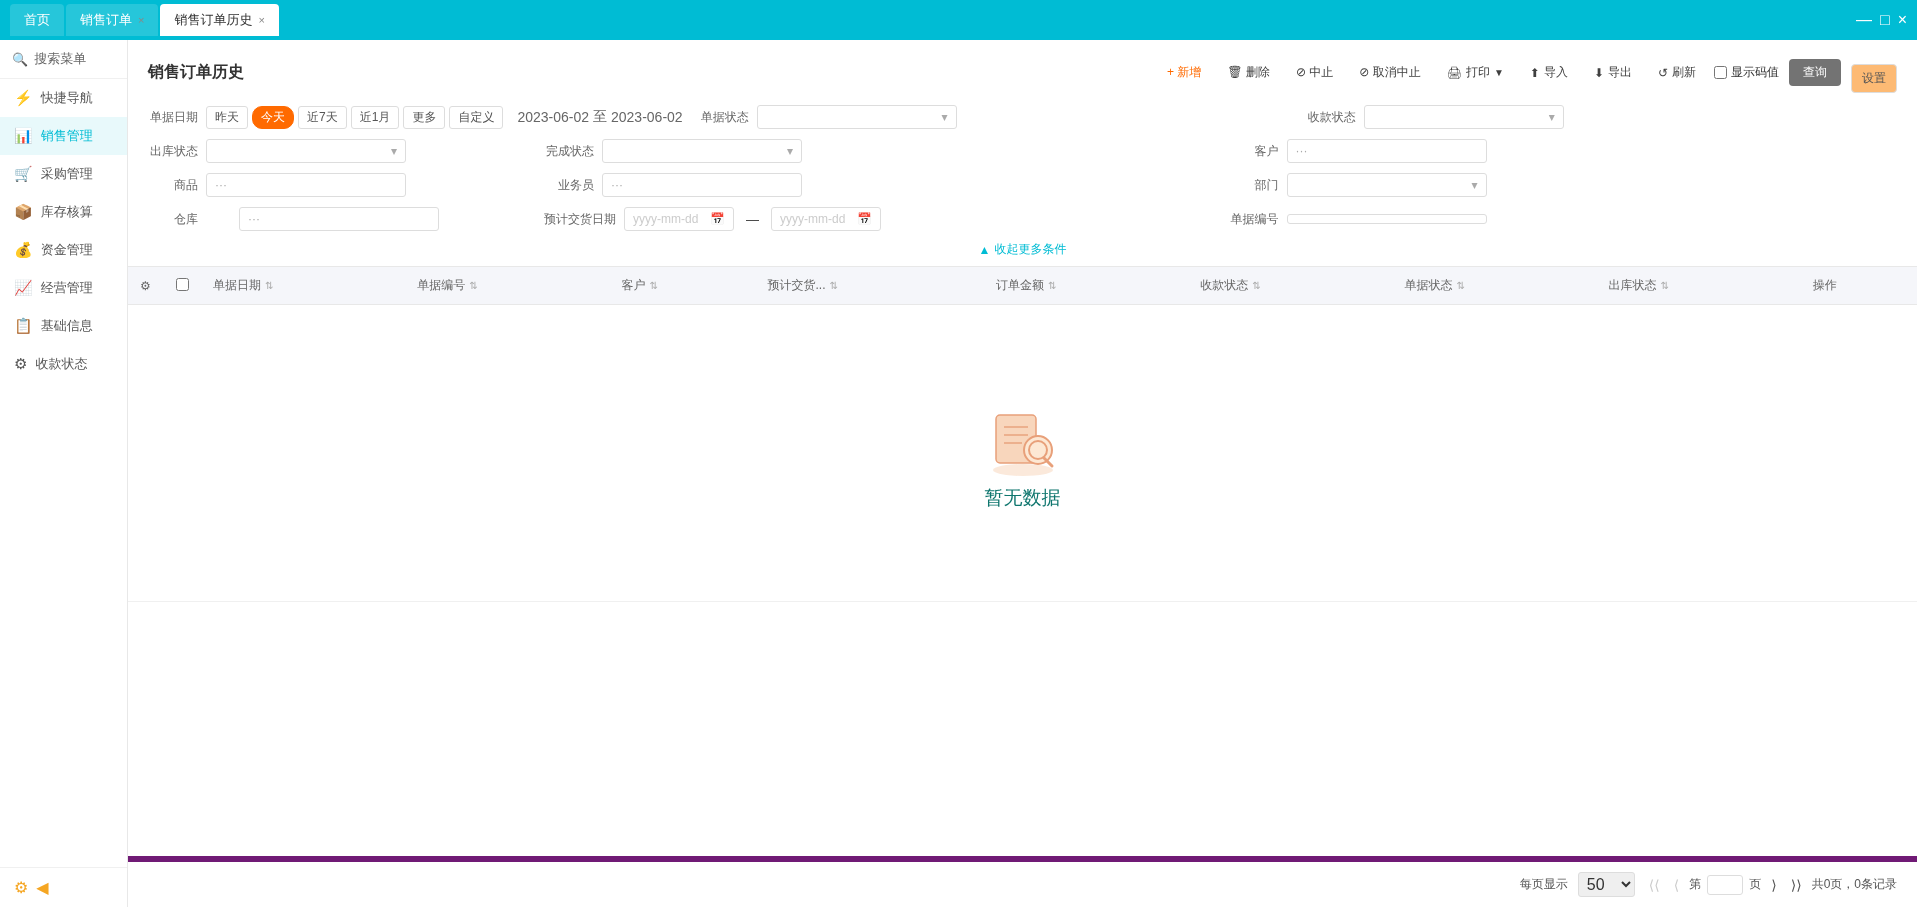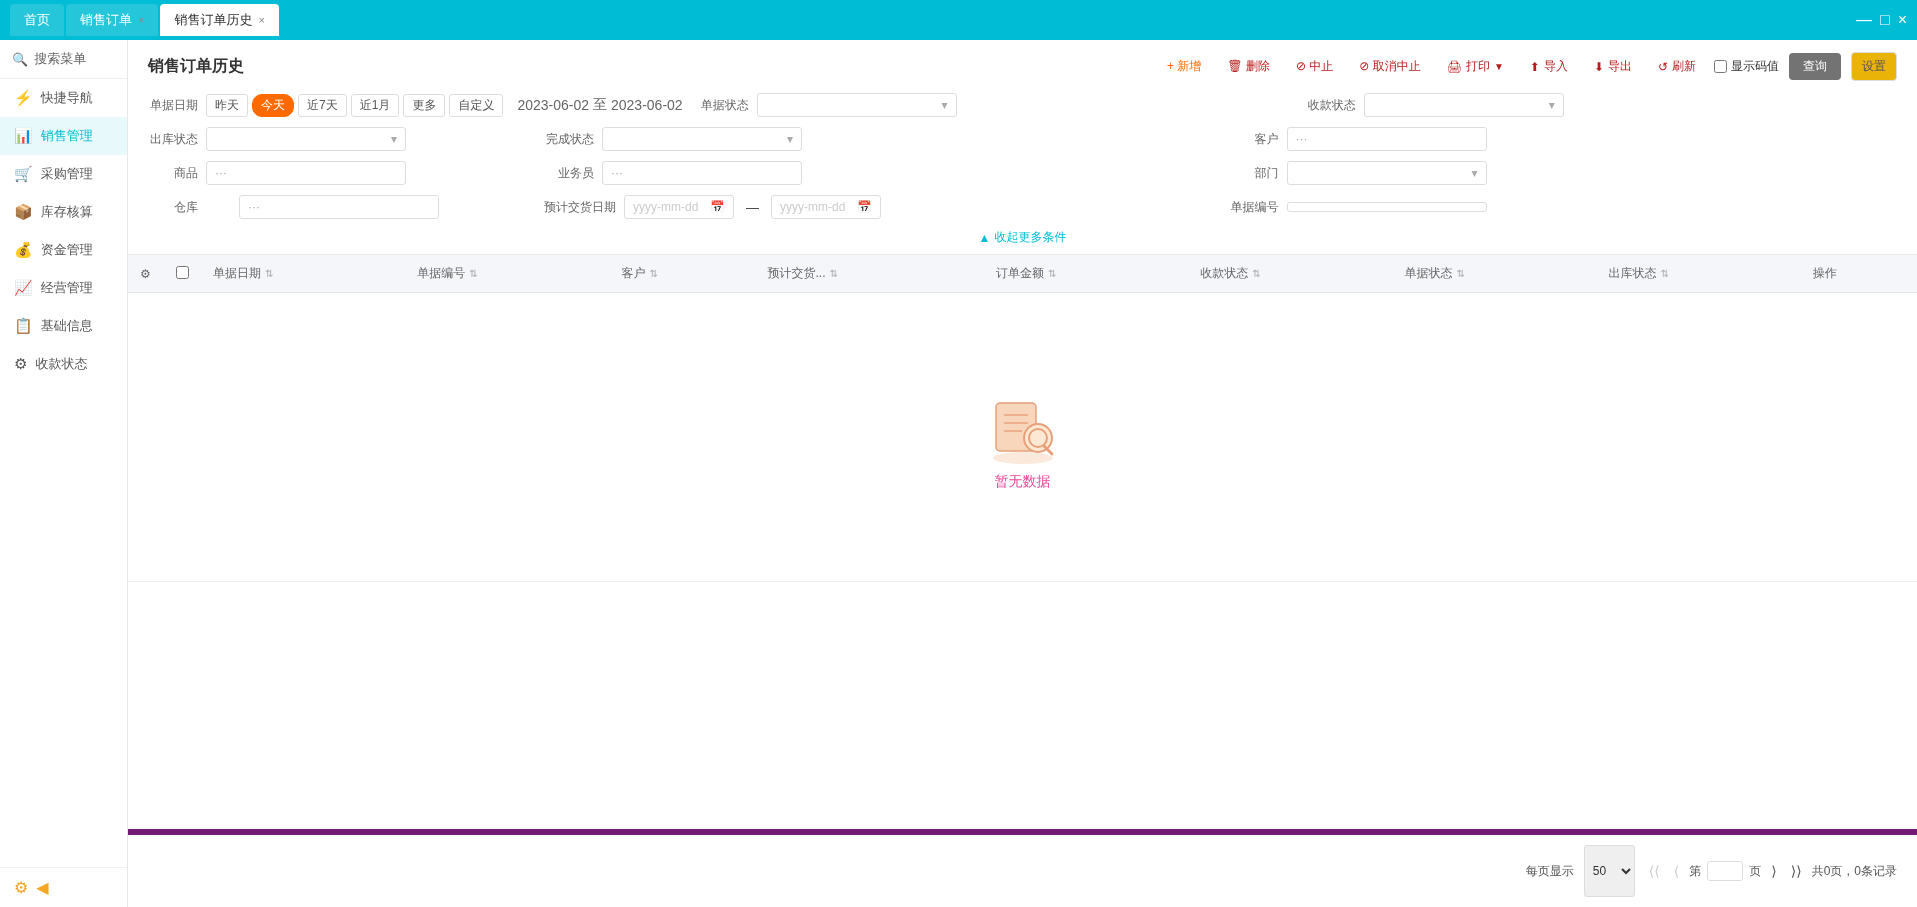--- a/index.html
+++ b/index.html
@@ -29,24 +29,24 @@
     .sidebar-bottom span { font-size: 16px; cursor: pointer; color: #f5a623; }
 
     
     .content { flex: 1; display: flex; flex-direction: column; overflow: hidden; background: #f5f6fa; }
 
     
     .page-header { background: #fff; padding: 12px 20px 0 20px; border-bottom: 1px solid #e8e8e8; flex-shrink: 0; }
     .page-title-row { display: flex; align-items: center; justify-content: space-between; margin-bottom: 12px; }
     .page-title { font-size: 16px; font-weight: 600; color: #333; }
     .toolbar { display: flex; align-items: center; gap: 10px; }
-    .toolbar-btn { display: flex; align-items: center; gap: 4px; font-size: 12px; color: #b91c1c; cursor: pointer; padding: 4px 8px; border-radius: 3px; }
+    .toolbar-btn { display: flex; align-items: center; gap: 4px; font-size: 12px; color: #404040; cursor: pointer; padding: 4px 8px; border-radius: 3px; }
     .toolbar-btn.orange { color: #ff6a00; }
     .toolbar-btn.primary { background: #737373; color: #fff; border-radius: 4px; padding: 5px 14px; font-weight: 500; }
-    .toolbar-btn.settings { border: 1px solid #ddd; background: #eab308; color: #555; border-radius: 4px; padding: 5px 10px; }
+    .toolbar-btn.settings { border: 1px solid #ddd; background: #fdba74; color: #555; border-radius: 4px; padding: 5px 10px; margin-top: 12px; }
     .checkbox-label { display: flex; align-items: center; gap: 4px; font-size: 12px; cursor: pointer; }
     .checkbox-label input { width: 13px; height: 13px; }
 
     
     .filter-area { background: #fff; padding: 12px 20px; flex-shrink: 0; }
     .filter-row { display: flex; align-items: center; gap: 16px; margin-bottom: 10px; flex-wrap: nowrap; }
     .filter-item { display: flex; align-items: center; gap: 8px; }
     .filter-label { color: #666; font-size: 12px; white-space: nowrap; min-width: 50px; text-align: right; }
     .filter-control { display: flex; align-items: center; gap: 4px; border: 1px solid #ddd; border-radius: 3px; padding: 4px 8px; background: #fff; min-width: 120px; font-size: 12px; cursor: pointer; }
     .filter-control.wide { min-width: 200px; }
@@ -64,25 +64,25 @@
     .data-table th { background: #f5f6fa; color: #666; padding: 10px 12px; text-align: left; border-bottom: 1px solid #e8e8e8; white-space: nowrap; font-weight: 500; }
     .data-table td { padding: 10px 12px; border-bottom: 1px solid #f0f0f0; white-space: nowrap; }
     .th-icon { display: flex; align-items: center; gap: 4px; cursor: pointer; }
     .sort-icon { font-size: 10px; color: #aaa; }
     .gear-col { width: 36px; text-align: center; }
     .check-col { width: 36px; text-align: center; }
 
     
     .empty-state { display: flex; flex-direction: column; align-items: center; justify-content: center; padding: 80px 20px; }
     .empty-icon-svg { width: 90px; height: 90px; }
-    .empty-text { color: #ec4899; font-size: 14px; }
+    .empty-text { color: #0f766e; font-size: 19px; }
 
     
     .footer { background: #fff; border-top: 6px solid #701a75; padding: 10px 20px; display: flex; align-items: center; justify-content: flex-end; gap: 10px; flex-shrink: 0; font-size: 12px; color: #555; }
-    .page-size-select { border: 1px solid #ddd; border-radius: 3px; padding: 17px 4px; font-size: 12px; color: #333; }
+    .page-size-select { border: 1px solid #ddd; border-radius: 3px; padding: 2px 4px; font-size: 16px; color: #333; }
     .pagination { display: flex; align-items: center; gap: 6px; }
     .page-btn { border: none; background: none; cursor: pointer; color: #555; font-size: 14px; padding: 2px 4px; }
     .page-btn:disabled { color: #ccc; cursor: default; }
     .page-input { border: 1px solid #ddd; border-radius: 3px; width: 36px; text-align: center; padding: 2px 4px; font-size: 12px; }
   </style>
 </head>
 <body>
 
 <div class="top-bar">
   <div class="top-bar-tabs">

